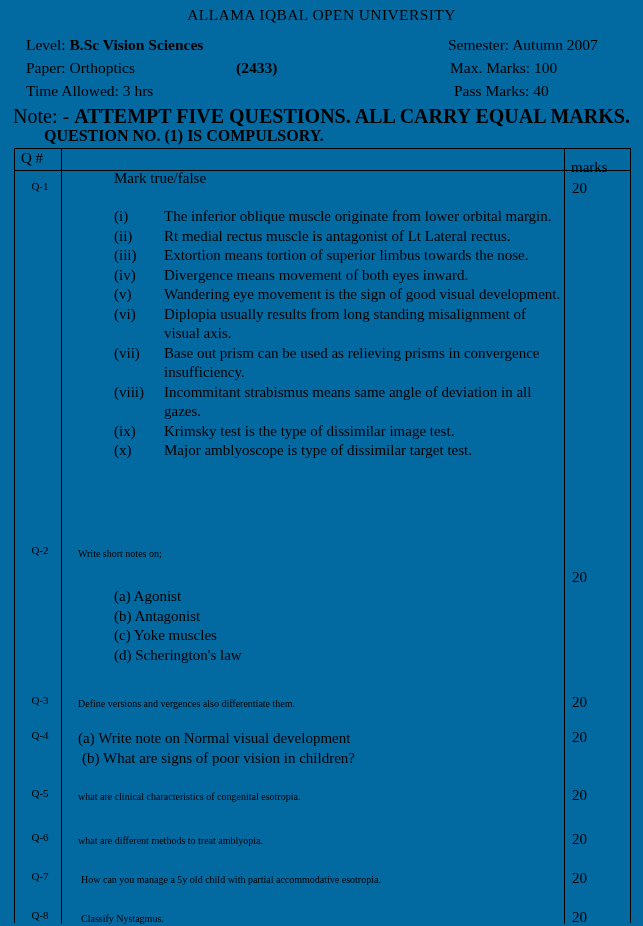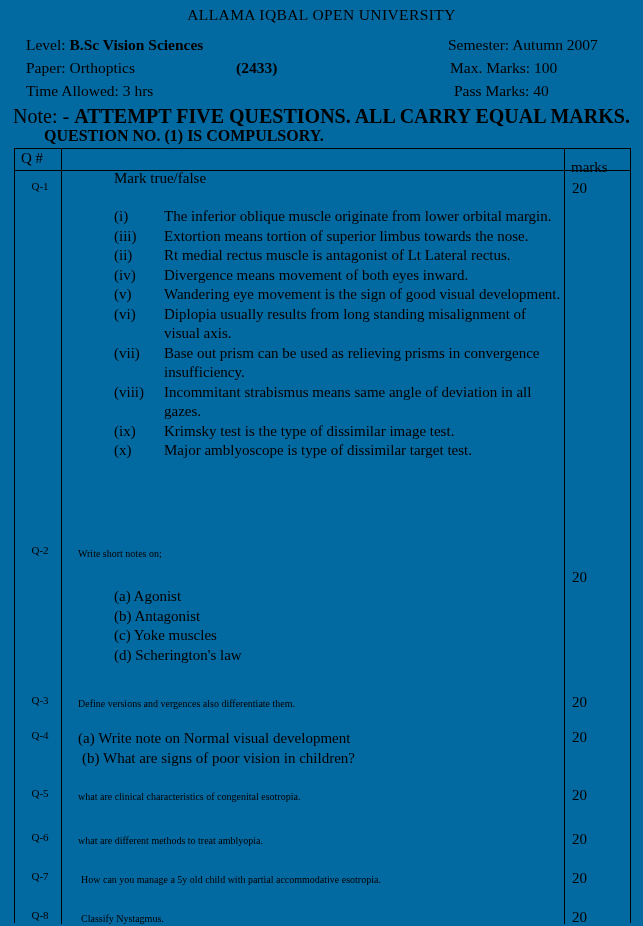--- a/index.html
+++ b/index.html
@@ -244,26 +244,26 @@
     <div class="qnum" style="top:31px;">Q-1</div>
     <div class="qmarks" style="top:31px;">20</div>
     <div class="intro">Mark true/false</div>
 
     <div class="rlist">
       <div class="ritem">
         <span class="rnum">(i)</span>
         <span>The inferior oblique muscle originate from lower orbital margin.</span>
       </div>
       <div class="ritem">
+        <span class="rnum">(ii)</span>
+        <span>Rt medial rectus muscle is antagonist of Lt Lateral rectus.</span>
+      </div>
+      <div class="ritem">
         <span class="rnum">(iii)</span>
         <span>Extortion means tortion of superior limbus towards the nose.</span>
-      </div>
-      <div class="ritem">
-        <span class="rnum">(ii)</span>
-        <span>Rt medial rectus muscle is antagonist of Lt Lateral rectus.</span>
       </div>
       <div class="ritem">
         <span class="rnum">(iv)</span>
         <span>Divergence means movement of both eyes inward.</span>
       </div>
       <div class="ritem">
         <span class="rnum">(v)</span>
         <span>Wandering eye movement is the sign of good visual development.</span>
       </div>
       <div class="ritem">

